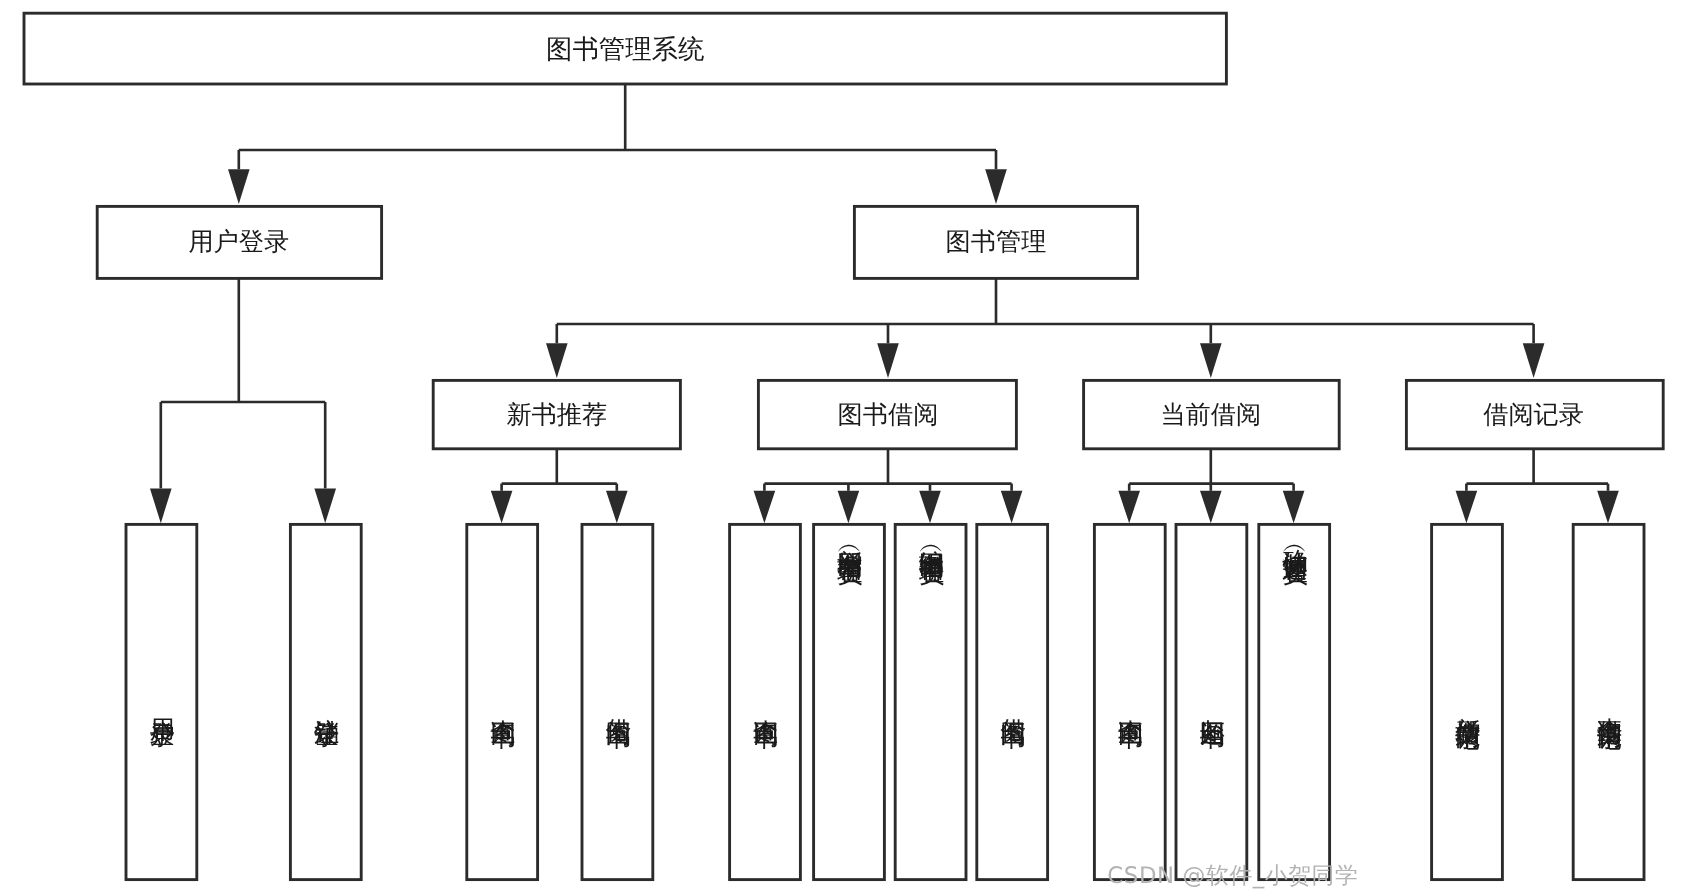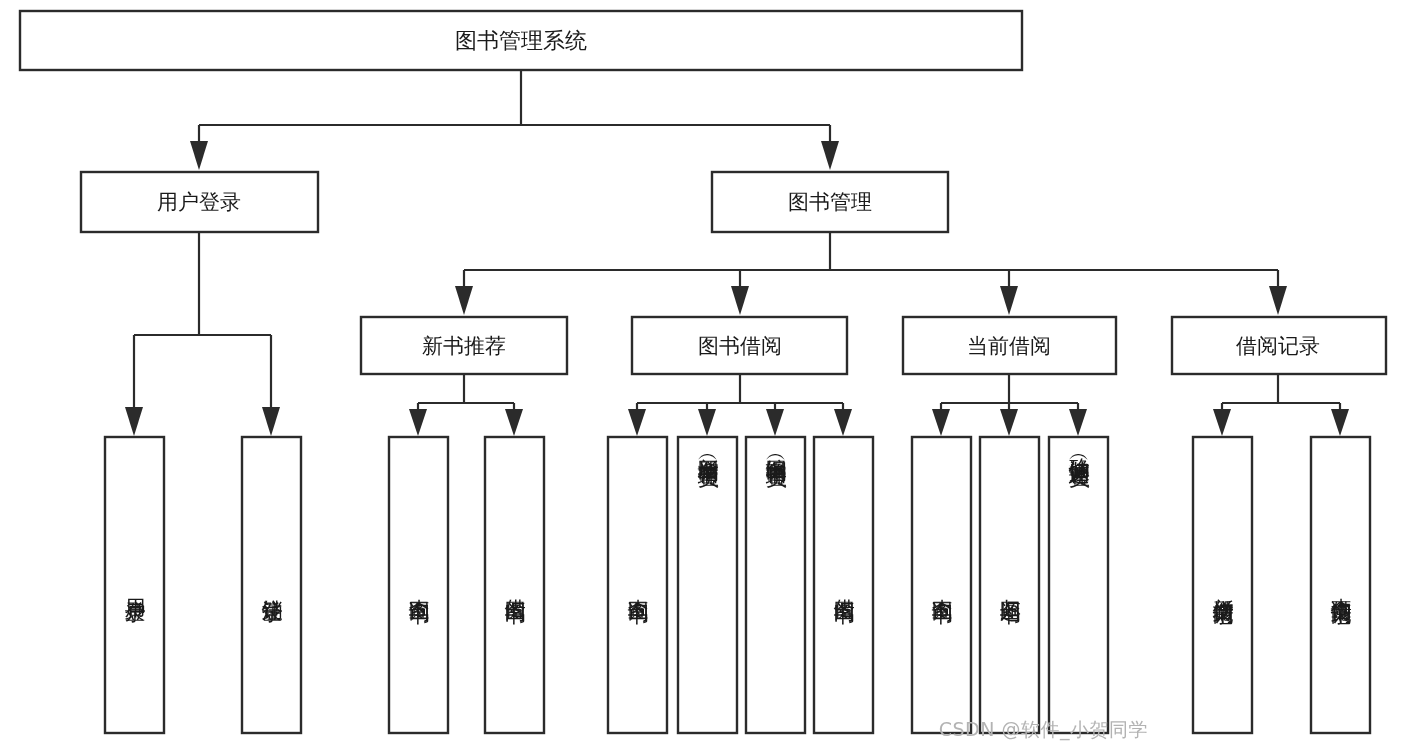--- a/index.html
+++ b/index.html
@@ -71,21 +71,21 @@
     font-family: "DejaVu Sans", "Liberation Sans", sans-serif;
     font-size: 21px;
     line-height: 1.12;
     color: #1a1a1a;
     letter-spacing: 1.5px;
     white-space: nowrap;
     text-align: center;
   }
   .watermark {
     position: absolute;
-    right: 8px;
+    right: 24px;
     bottom: 4px;
     font-family: "DejaVu Sans", "Liberation Sans", sans-serif;
     font-size: 19px;
     color: #b3b3b3;
     letter-spacing: 0.5px;
     white-space: nowrap;
     user-select: none;
   }
 </style>
 </head>

